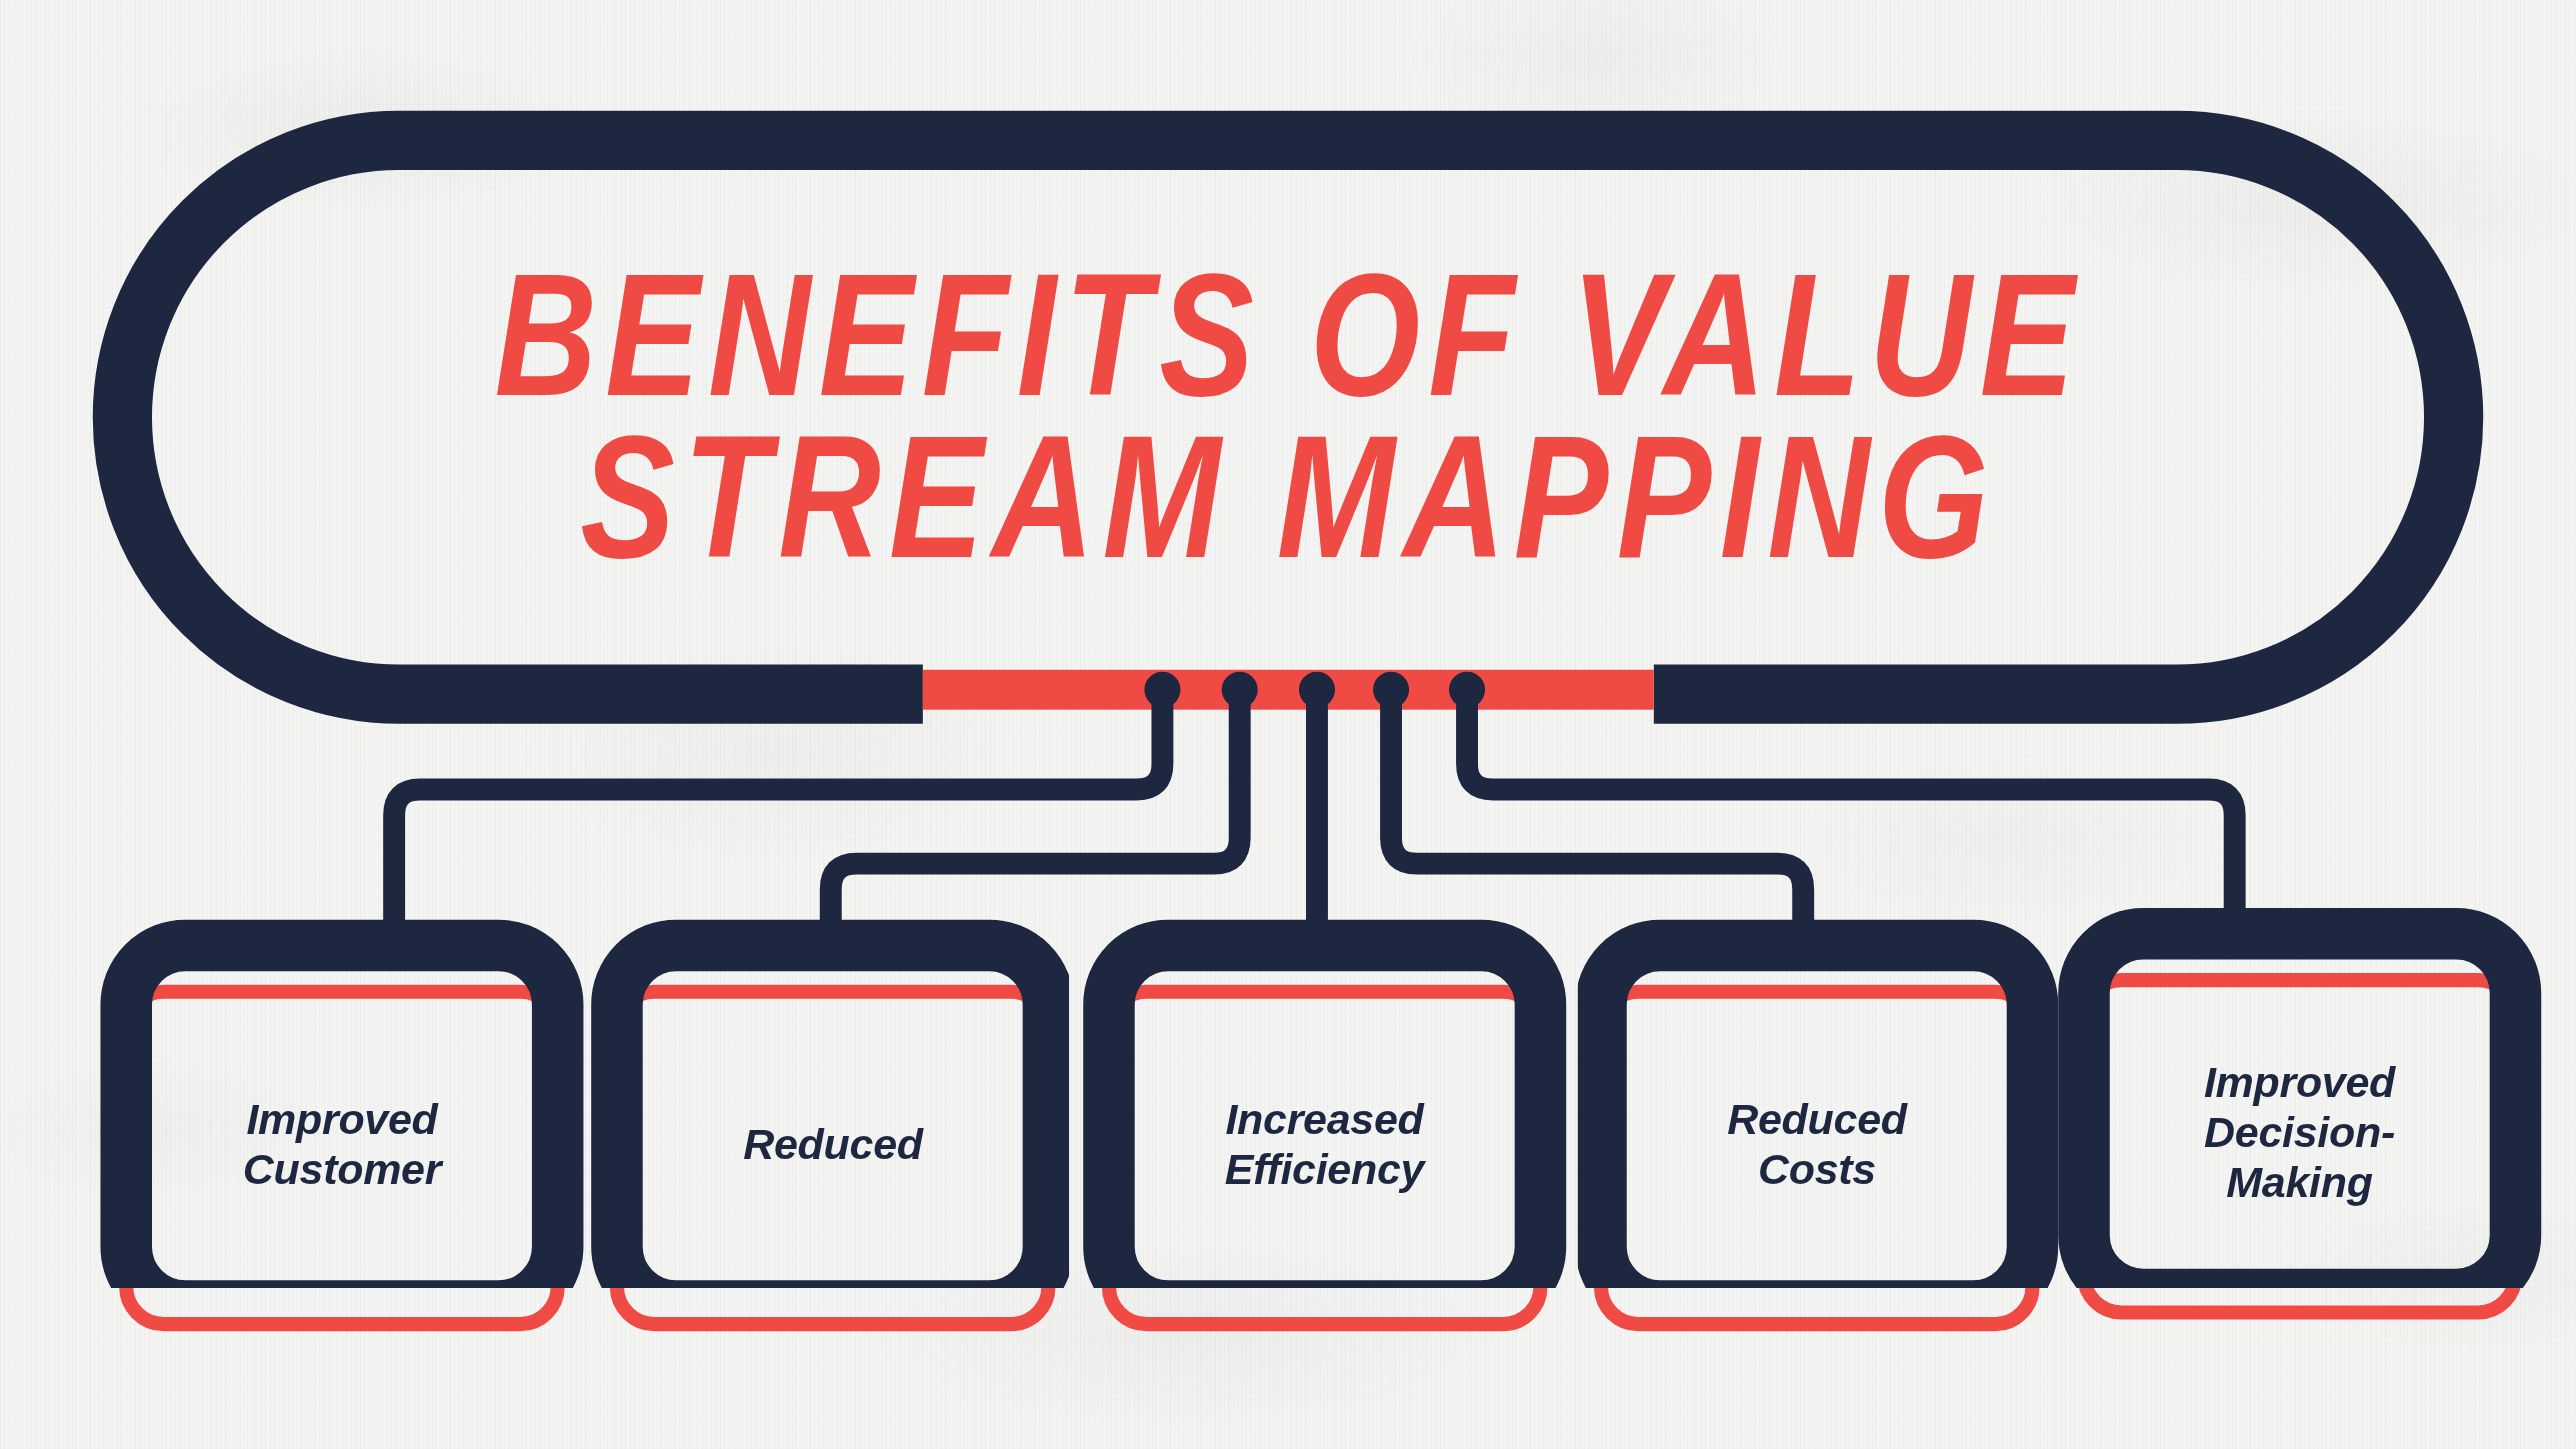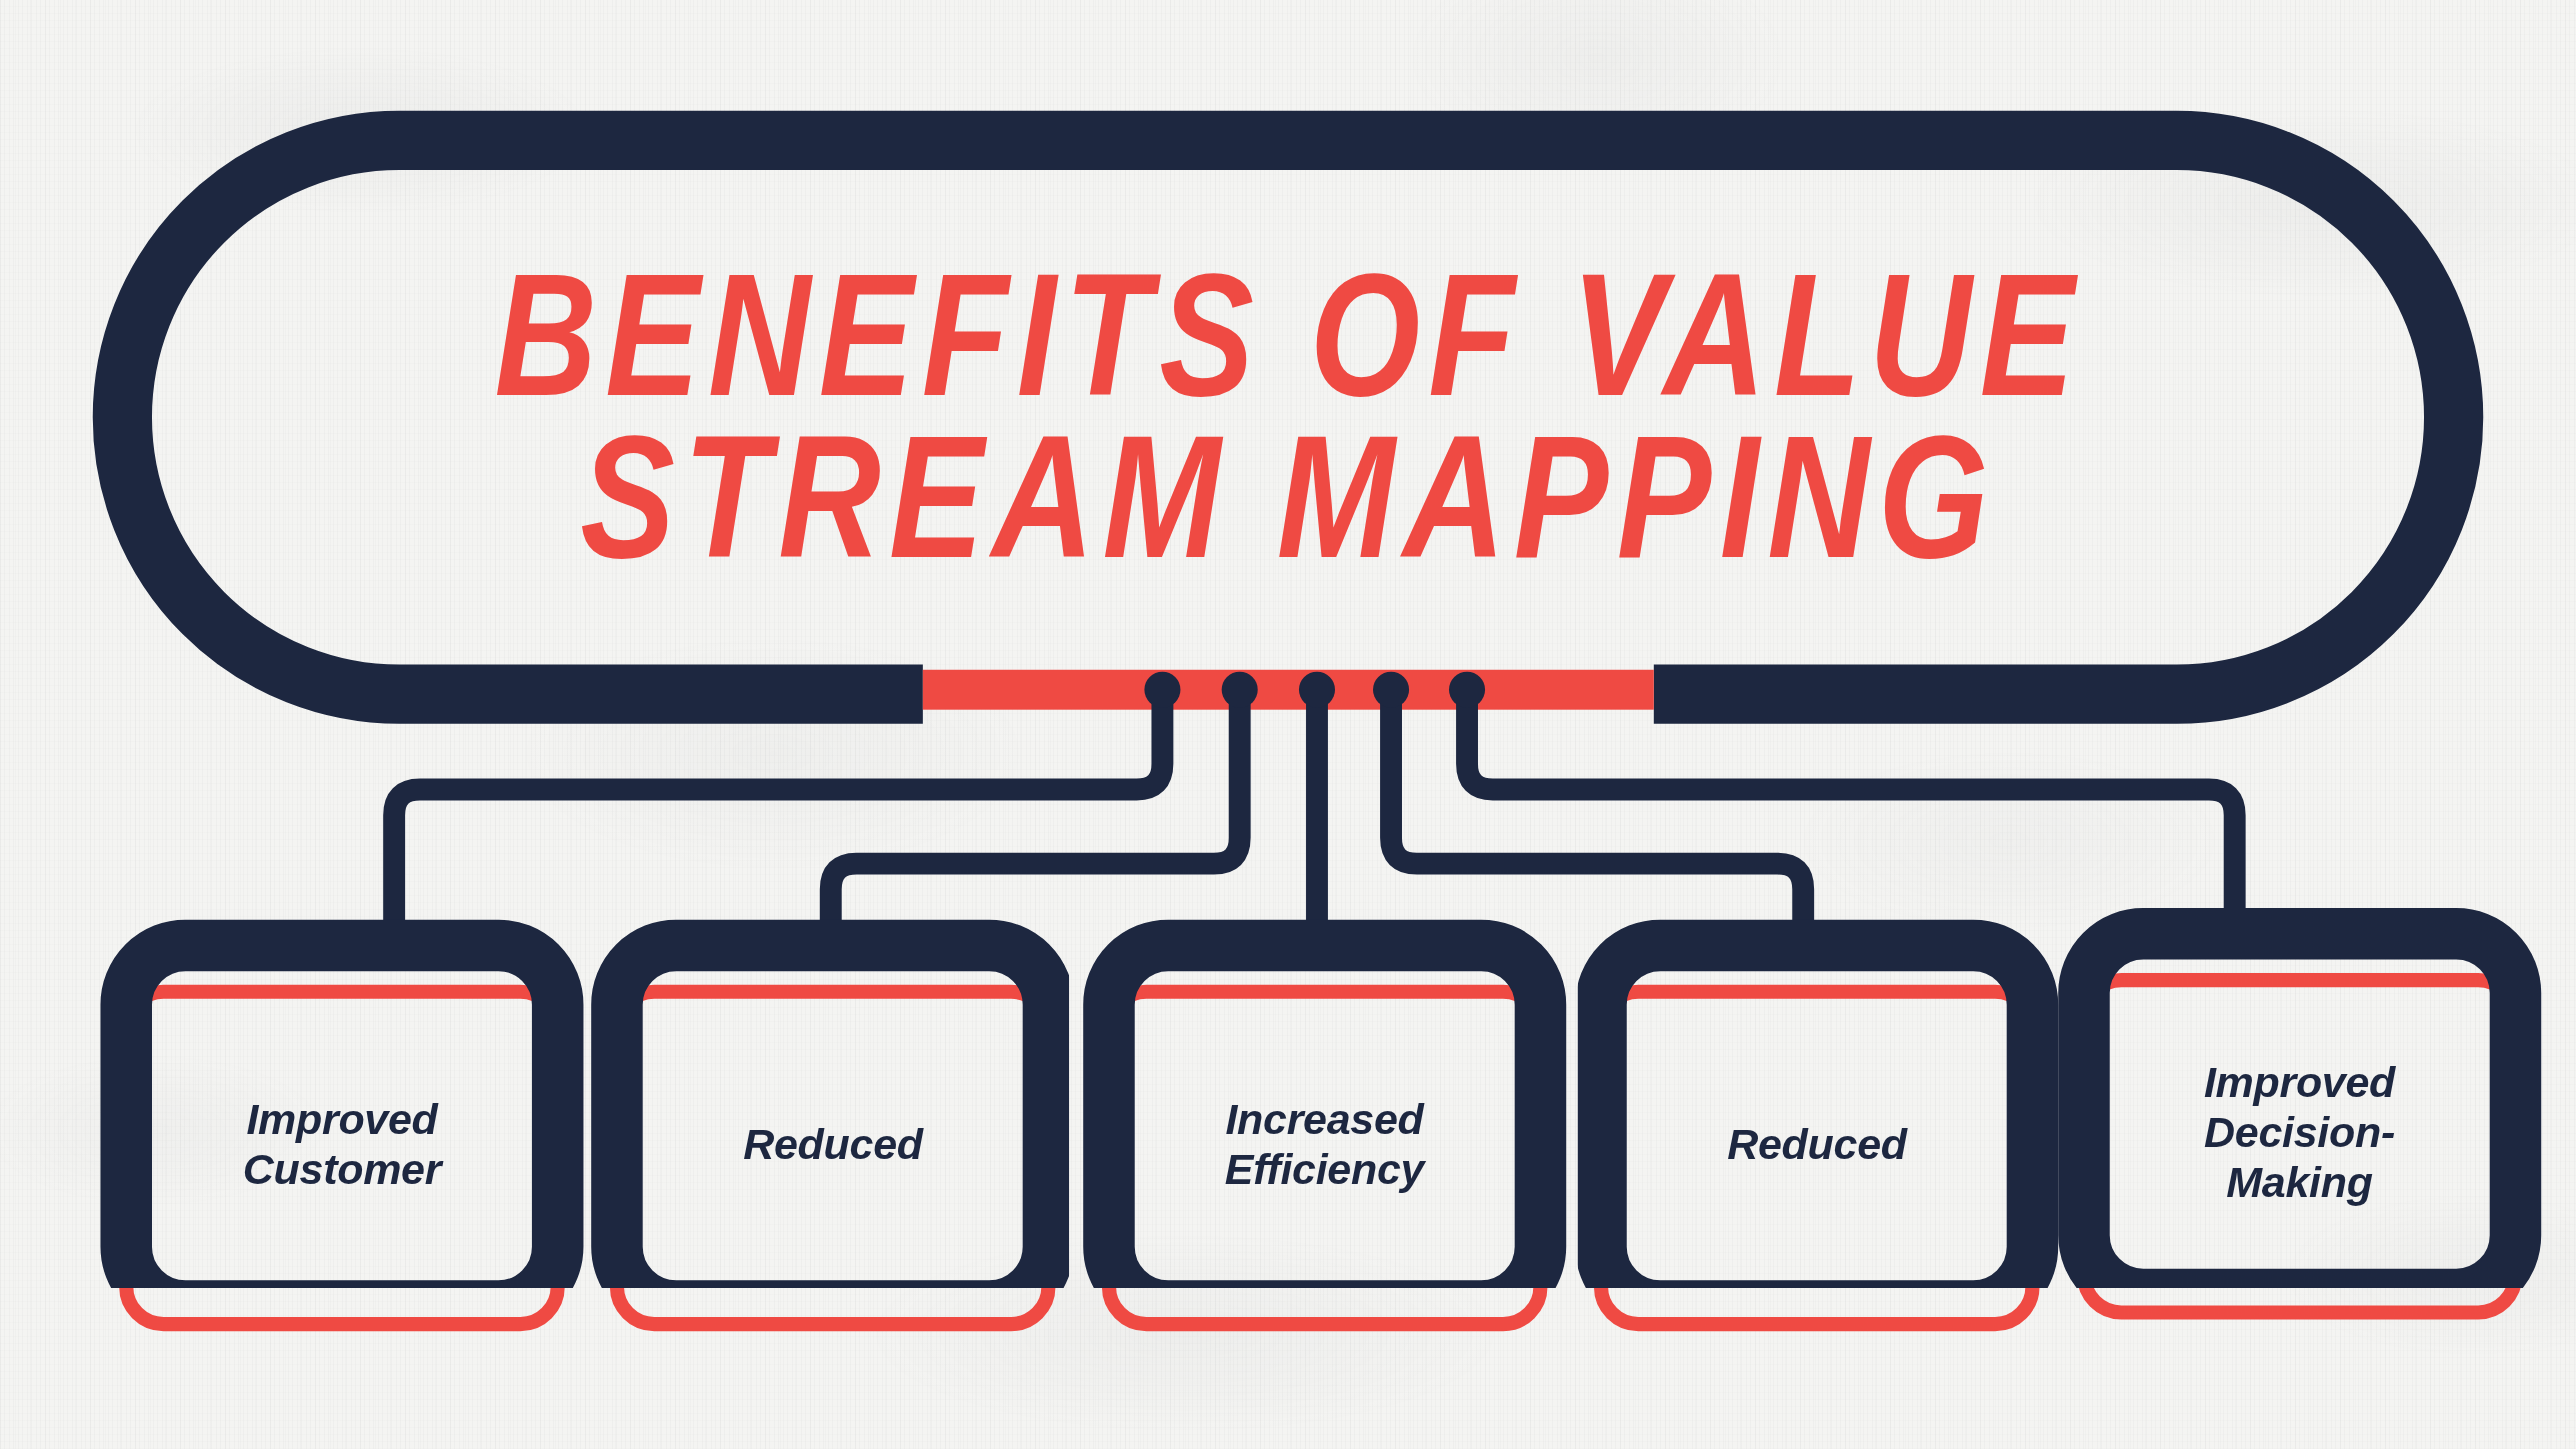--- a/index.html
+++ b/index.html
@@ -212,20 +212,21 @@
     <span>Reduced</span>
   </div>
 
   <div class="caption" style="left:1128px; top:1002px; width:393px; height:283px;text-align:center;">
     <span>Increased</span>
     <span>Efficiency</span>
   </div>
 
   <div class="caption" style="left:1627px; top:1002px; width:380px; height:283px;">
     <span>Reduced</span>
+    <span>Costs</span>
   </div>
 
   <div class="caption" style="left:2103px; top:990px; width:393px; height:283px;">
     <span>Improved</span>
     <span>Decision-</span>
     <span>Making</span>
   </div>
 
 </div>
 

